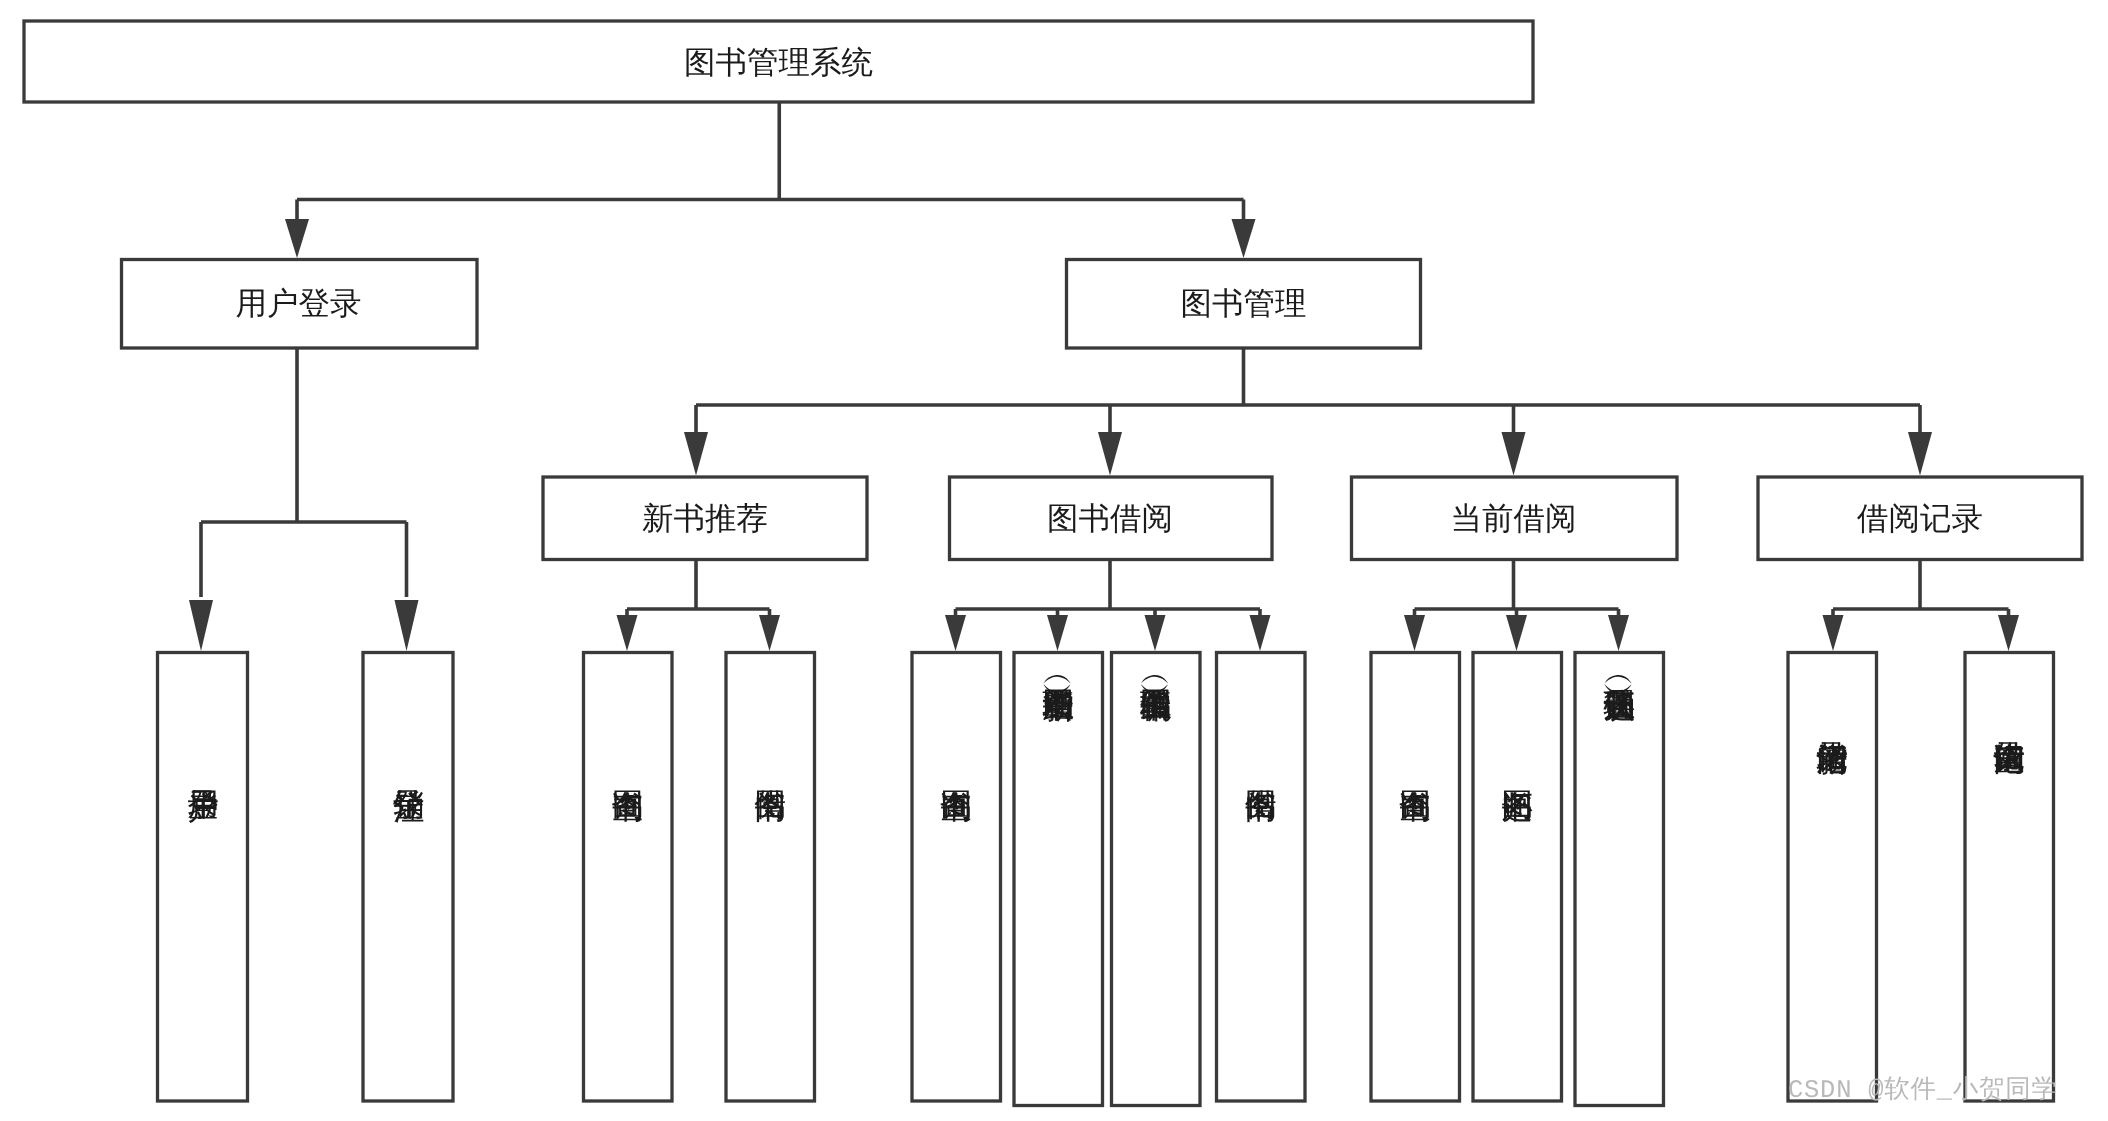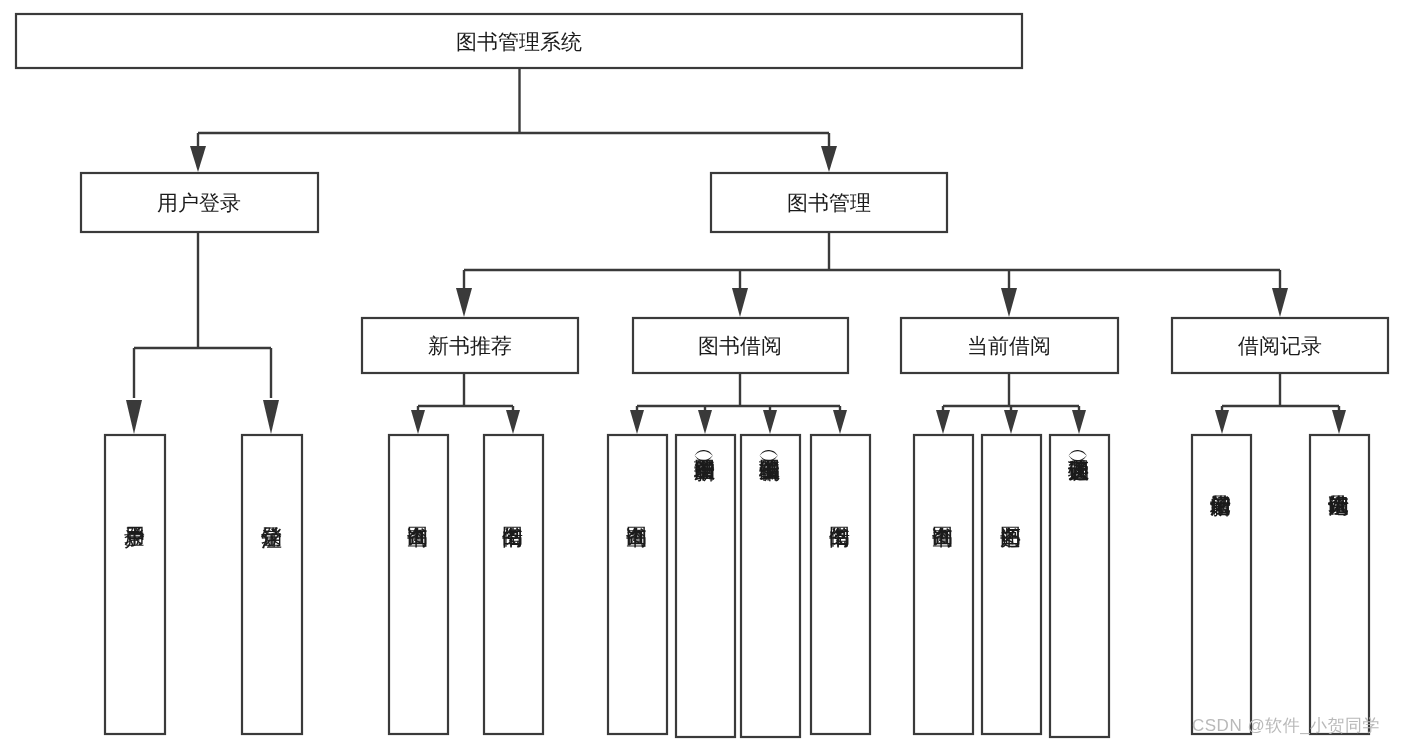--- a/index.html
+++ b/index.html
@@ -51,21 +51,21 @@
   .node-label-v {
     font-family: "Liberation Sans", "DejaVu Sans", sans-serif;
     font-size: 21px;
     fill: #1b1b1b;
     writing-mode: vertical-rl;
     text-orientation: upright;
     text-anchor: middle;
   }
   .watermark-text {
     position: absolute;
-    font-family: Liberation Sans, sans-serif;
+    font-family: Liberation Mono, monospace;
     font-size: 17px;
     color: #b9b9b9;
     white-space: nowrap;
     left: 1192px;
     top: 714px;
     letter-spacing: 0.5px;
   }
 </style>
 </head>
 <body>

